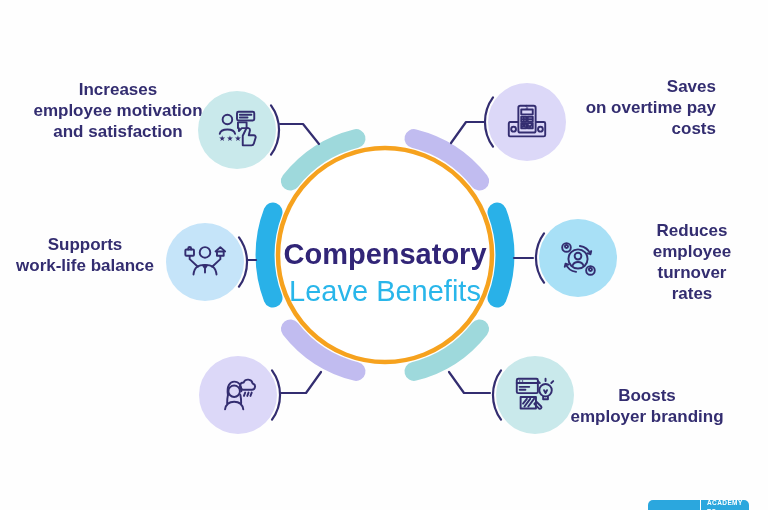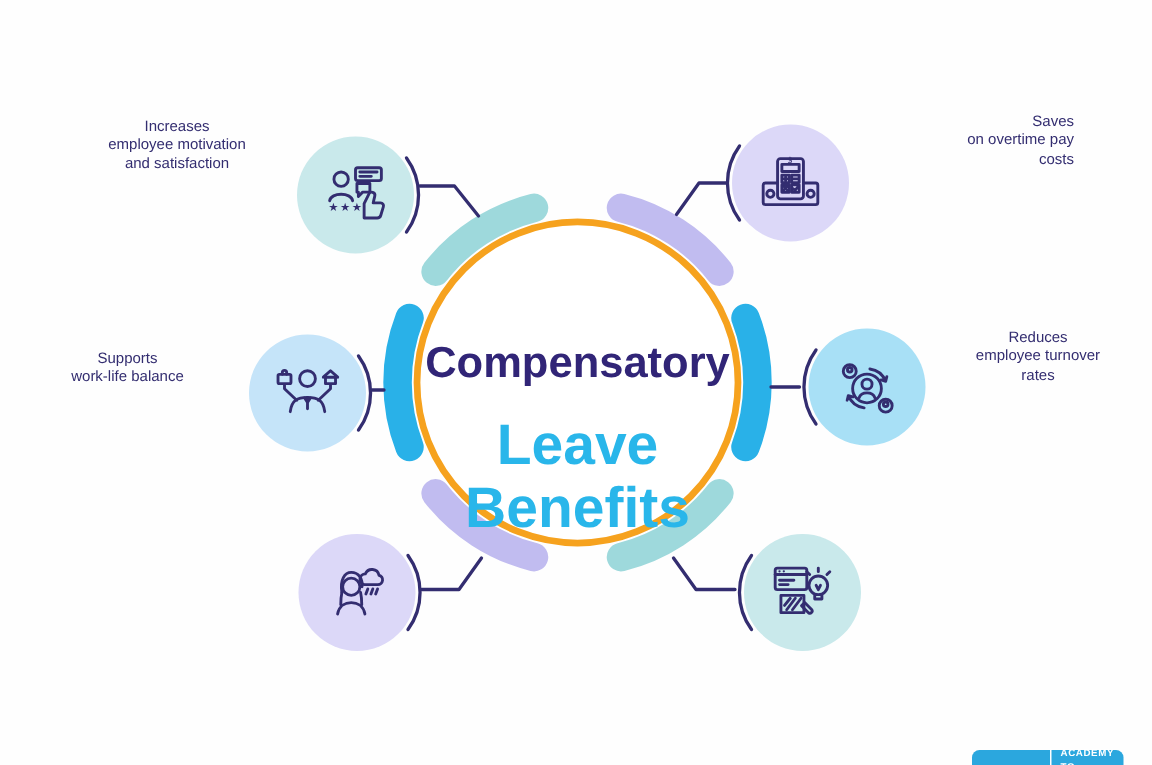--- a/index.html
+++ b/index.html
@@ -33,25 +33,25 @@
   .badge{position:absolute;width:78px;height:78px;border-radius:50%;display:flex;align-items:center;justify-content:center;}
   .badge.teal{background:var(--c-badge-teal,#c9e9eb);}
   .badge.lavender{background:var(--c-badge-lavender,#dcd8f8);}
   .badge.blue{background:var(--c-badge-blue,#c5e4f9);}
   .badge.cyan{background:var(--c-badge-cyan,#a8e0f6);}
   .ic{stroke:var(--c-ink,#332d70);stroke-width:2;fill:none;stroke-linecap:round;stroke-linejoin:round;}
   .ic .glyph{stroke:none;fill:var(--c-ink,#332d70);font-family:"DejaVu Sans",sans-serif;}
   .ic .paper{fill:var(--c-badge-lavender,#dcd8f8);}
   .label{
     position:absolute;text-align:center;white-space:pre-line;
-    font-weight:normal;font-size:10px;line-height:1.24;color:var(--c-ink,#332d70);
+    font-weight:bold;font-size:17px;line-height:1.24;color:var(--c-ink,#332d70);
   }
   .title{position:absolute;left:264px;top:227px;width:242px;text-align:center;}
-  .title .t1{font-size:29px;font-weight:bold;color:var(--c-title-primary,#312577);line-height:1.1;}
-  .title .t2{font-size:38px;font-weight:bold;color:var(--c-title-accent,#29b6ea);line-height:1.1;margin-top:18px;}
+  .title .t1{font-size:29px;font-weight:bold;color:var(--c-title-primary,#312577);line-height:1.1;margin-top:12px;}
+  .title .t2{font-size:29px;font-weight:normal;color:var(--c-title-accent,#29b6ea);line-height:1.1;margin-top:5px;}
   .logo{
     position:absolute;left:648px;top:464px;width:101px;height:34px;border-radius:5px;
     background:var(--c-logo-blue,#2ba7de);display:flex;align-items:center;gap:6px;color:#fff;margin-top:36px;
   }
   .logo .brand{font-size:18px;font-weight:bold;letter-spacing:.5px;}
   .logo .tag{border-left:1.5px solid #fff;padding-left:6px;font-size:6.5px;font-weight:bold;letter-spacing:.4px;line-height:1.35;white-space:pre-line;}
 </style>
 </head>
 <body>
 
@@ -90,20 +90,22 @@
 employee motivation
 and satisfaction</div>
   <div class="label" style="left:536px;top:76px;width:180px;text-align:right;">Saves
 on overtime pay
 costs</div>
   <div class="label" style="left:616px;top:220px;width:152px;">Reduces
 employee turnover
 rates</div>
   <div class="label" style="left:0px;top:234px;width:170px;">Supports
 work-life balance</div>
+  <div class="label" style="left:554px;top:385px;width:186px;">Boosts
+employer branding</div>
 
   <div class="badge teal" style="left:198px;top:91px;">
     <svg class="ic" width="46" height="46" viewBox="0 0 48 48">
       <circle cx="14" cy="13" r="5"></circle>
       <path d="M6 28 c1 -6 15 -6 16 0"></path>
       <rect x="24" y="5" width="18" height="9" rx="1.5"></rect>
       <path d="M27 8 h12 M27 11 h8"></path>
       <path d="M25 16 h9 v6 h-5 l-3 3 v-3 h-1 z"></path>
       <text class="glyph" x="5" y="35" font-size="8" letter-spacing="1">★★★</text>
       <path d="M30 40 V30 l3.2 -6.5 a2.2 2.2 0 0 1 4.2 1.3 L36.3 29.5 h5.2 a2 2 0 0 1 1.9 2.6 l-1.8 6 a2.6 2.6 0 0 1 -2.5 1.9 H30"></path>

